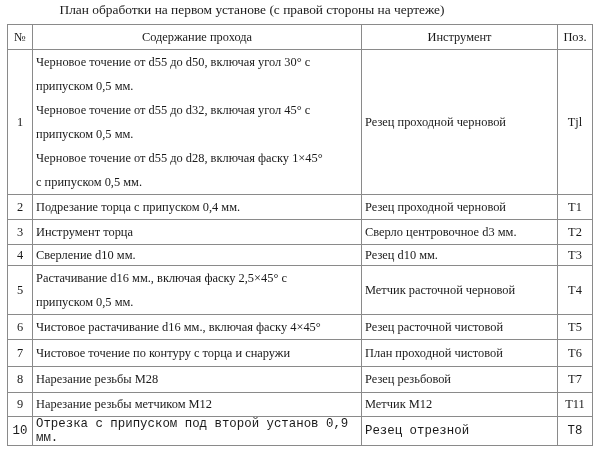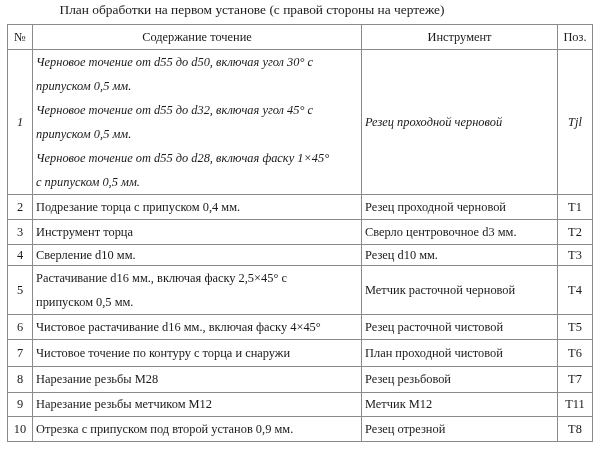--- a/index.html
+++ b/index.html
@@ -46,47 +46,47 @@
     col.c-num { width: 25px; }
     col.c-desc { width: 329px; }
     col.c-tool { width: 196px; }
     col.c-pos { width: 35px; }
     td.num, td.pos { text-align: center; }
     td.desc, td.tool { text-align: left; }
     .desc-line {
       display: block;
       line-height: 24px;
     }
-    .r1 td { height: 144px; font-style: italic; }
+    .r1 td { height: 144px; }
     .r2 td { height: 24px; }
     .r3 td { height: 24px; }
     .r4 td { height: 20px; }
     .r5 td { height: 48px; }
     .r6 td { height: 24px; }
     .r7 td { height: 26px; }
     .r8 td { height: 25px; }
     .r9 td { height: 23px; }
-    .r10 td { height: 24px; }
+    .r10 td { height: 24px; font-family: Liberation Mono, monospace; }
   </style>
 </head>
 <body>
 
 <div class="title">План обработки на первом установе (с правой стороны на чертеже)</div>
 
 <table class="plan">
   <colgroup>
     <col class="c-num">
       <col class="c-desc">
       <col class="c-tool">
       <col class="c-pos">
   </colgroup>
   <thead>
     <tr>
       <th>№</th>
-      <th>Содержание точение</th>
+      <th>Содержание прохода</th>
       <th>Инструмент</th>
       <th>Поз.</th>
     </tr>
   </thead>
   <tbody>
     <tr class="r1">
       <td class="num">1</td>
       <td class="desc">
         <span class="desc-line">Черновое точение от d55 до d50, включая угол 30° с</span>
         <span class="desc-line">припуском 0,5 мм.</span>

